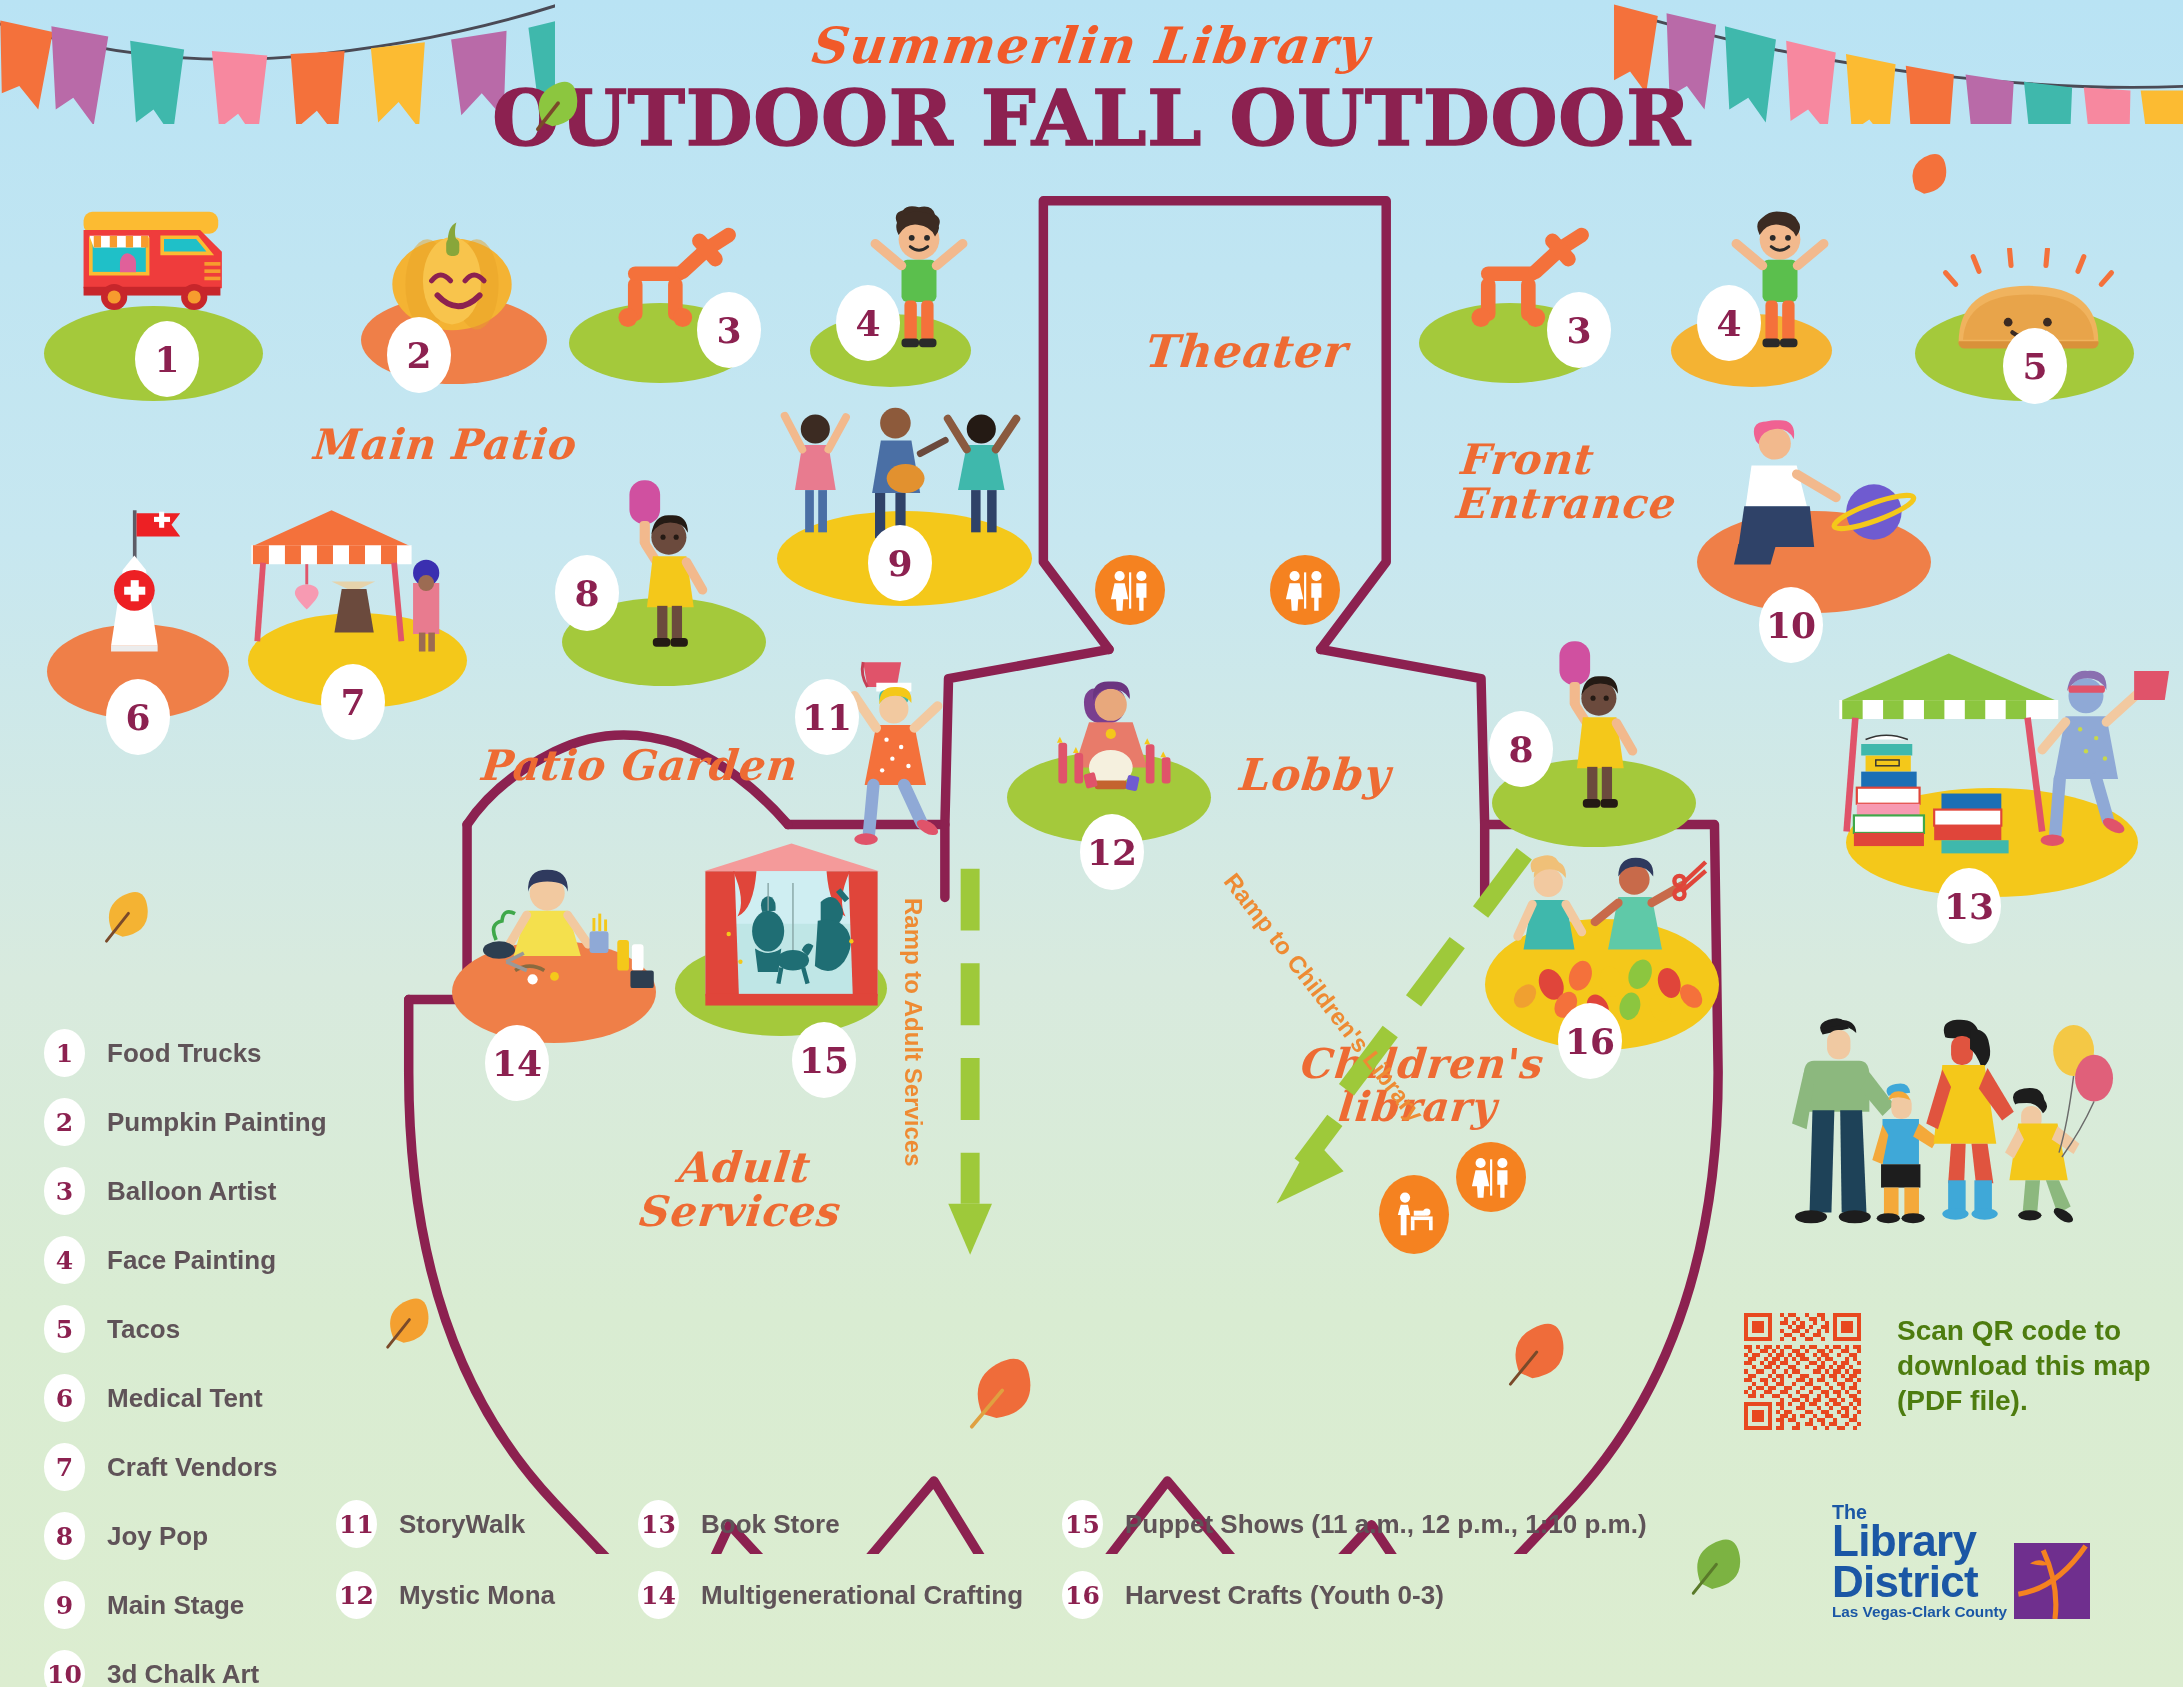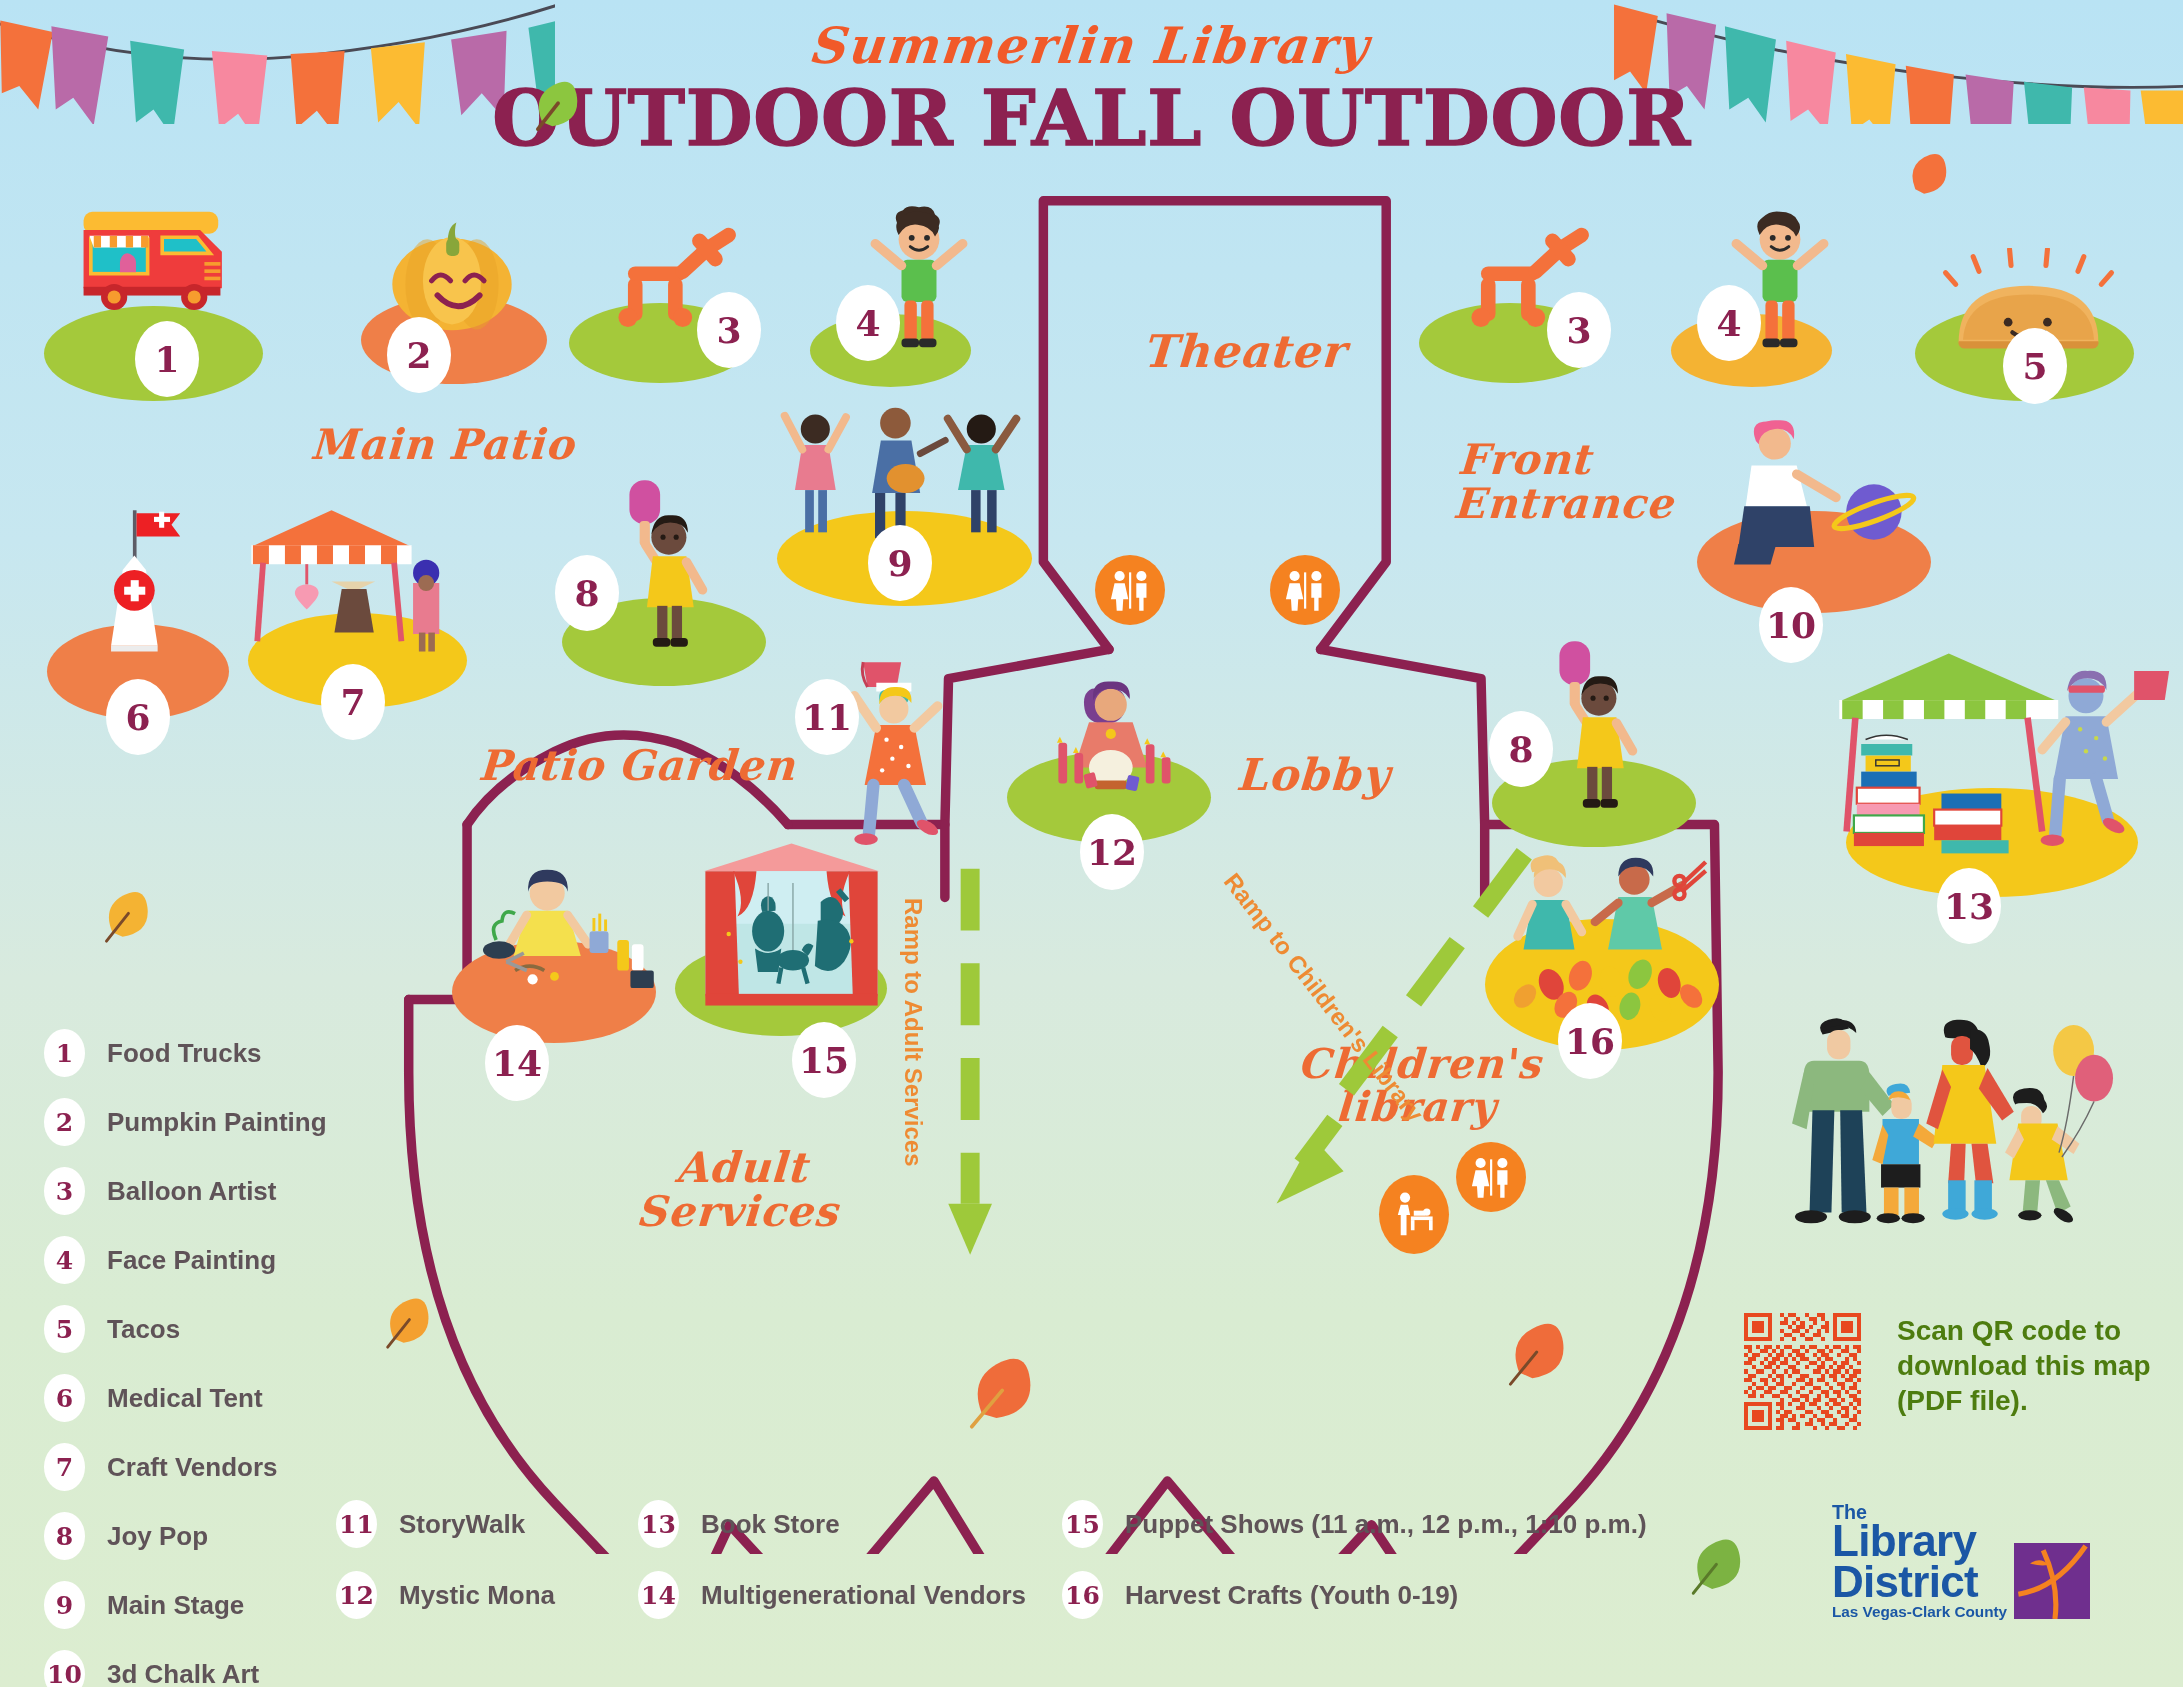--- a/index.html
+++ b/index.html
@@ -800,32 +800,32 @@
     </div>
 </div>
 
 <div class="leg-block" style="left:638px;top:1500px;">
   <div class="leg-row">
       <div class="leg-num">13</div>
       <div class="leg-txt">Book Store</div>
     </div>
   <div class="leg-row">
       <div class="leg-num">14</div>
-      <div class="leg-txt">Multigenerational Vendors</div>
+      <div class="leg-txt">Multigenerational Crafting</div>
     </div>
 </div>
 
 <div class="leg-block" style="left:1062px;top:1500px;">
   <div class="leg-row">
       <div class="leg-num">15</div>
       <div class="leg-txt">Puppet Shows (11 a.m., 12 p.m., 1:10 p.m.)</div>
     </div>
   <div class="leg-row">
       <div class="leg-num">16</div>
-      <div class="leg-txt">Harvest Crafts (Youth 0-19)</div>
+      <div class="leg-txt">Harvest Crafts (Youth 0-3)</div>
     </div>
 </div>
 
 <div id="qr-wrap">
 <svg id="qr-code" viewBox="0 0 29 29" shape-rendering="crispEdges">
   <rect width="29" height="29" fill="#d9ead0"></rect>
   <g fill="#e8491f">
     <rect x="0" y="0" width="7" height="1"></rect>
         <rect x="0" y="6" width="7" height="1"></rect>
     <rect x="0" y="0" width="1" height="7"></rect>

